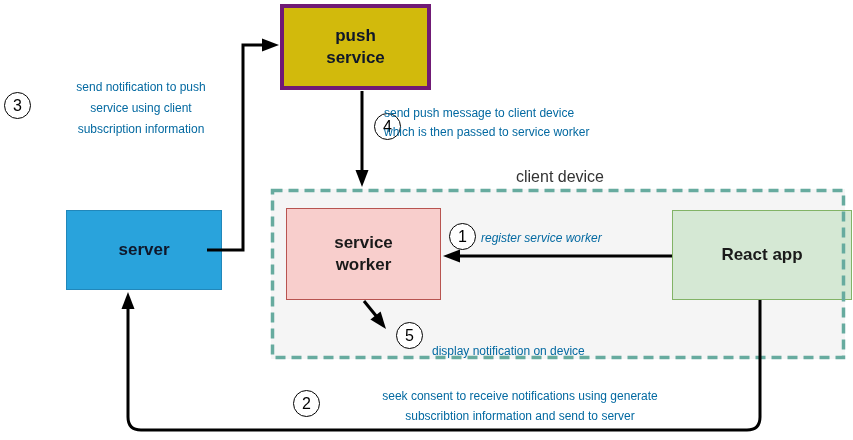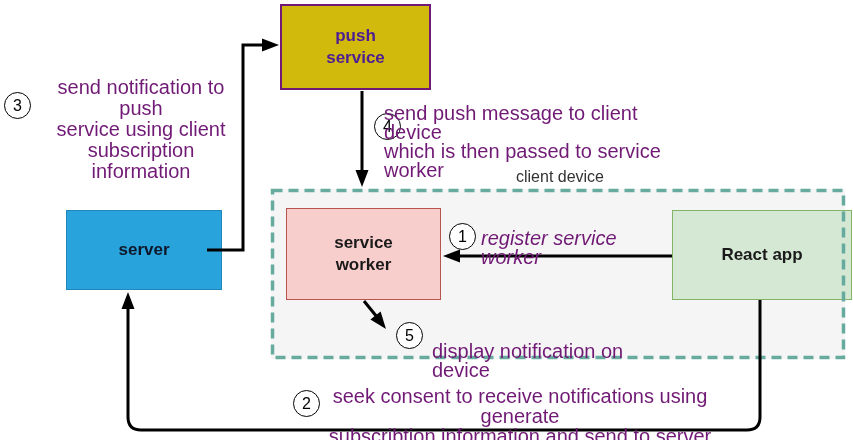--- a/index.html
+++ b/index.html
@@ -22,21 +22,21 @@
     align-items: center;
     justify-content: center;
     text-align: center;
     font-weight: bold;
     font-size: 17px;
     line-height: 22px;
     white-space: pre-line;
   }
   .node-push-service {
     left: 280px; top: 4px; width: 151px; height: 86px;
-    background: #d2ba0c; border: 2px solid #701a75; color: #4c1d95;
+    background: #d2ba0c; border: 4px solid #701a75; color: #0f172a;
   }
   .node-server {
     left: 66px; top: 210px; width: 156px; height: 80px;
     background: #29a3dc; border: 1px solid #2187ba; color: #0f172a;
   }
   .node-service-worker {
     left: 286px; top: 208px; width: 155px; height: 92px;
     background: #f8cecc; border: 1px solid #b85450; color: #1a1a1a;
   }
   .node-react-app {
@@ -50,23 +50,23 @@
   }
   .container-label {
     position: absolute;
     left: 480px; top: 167px; width: 160px;
     text-align: center;
     font-size: 16px; line-height: 19px;
     color: #333333;
   }
   .annotation {
     position: absolute;
-    font-size: 20px;
+    font-size: 12px;
     line-height: 19px;
-    color: #701a75;
+    color: #0369a1;
     white-space: pre-line;
   }
   .ann-step3 { left: 42px;  top: 77px;  width: 198px; text-align: center; line-height: 21px; }
   .ann-step4 { left: 384px; top: 104px; width: 310px; text-align: left; }
   .ann-step1 { left: 481px; top: 229px; width: 190px; text-align: left; font-style: italic; }
   .ann-step5 { left: 432px; top: 342px; width: 230px; text-align: left; }
   .ann-step2 { left: 325px; top: 386px; width: 390px; text-align: center; line-height: 20px; }
   .step-circle {
     position: absolute;
     box-sizing: border-box;

